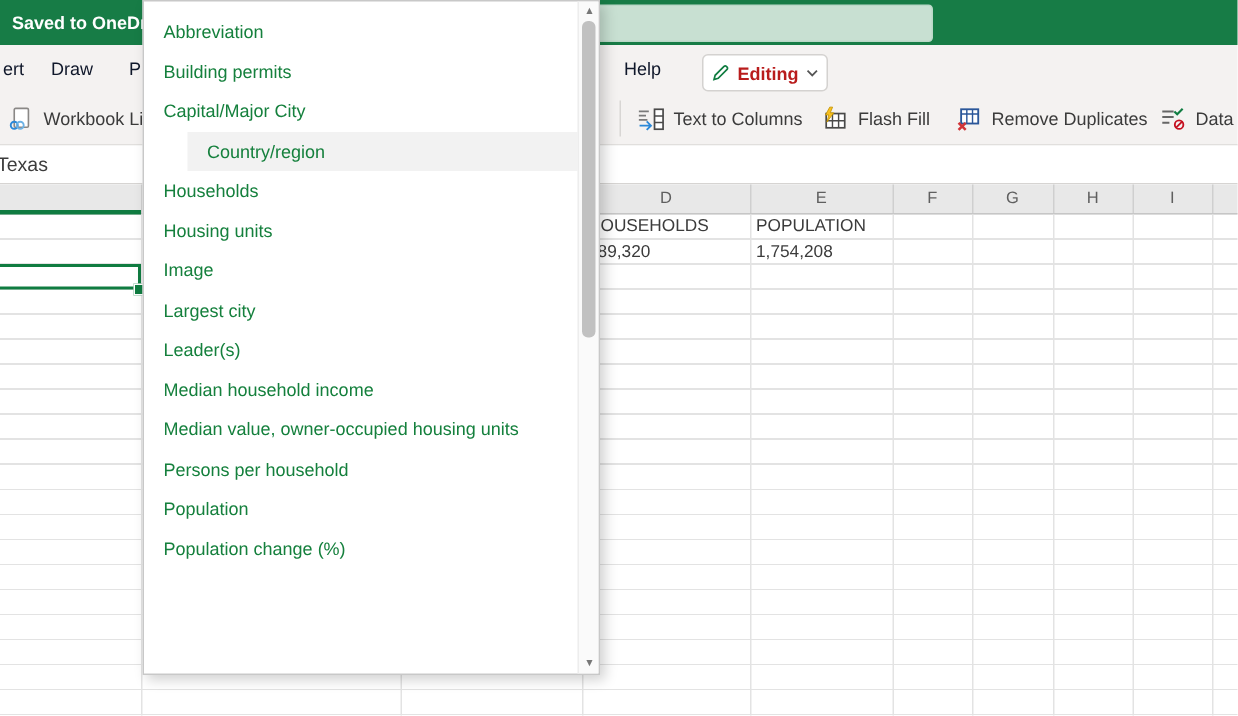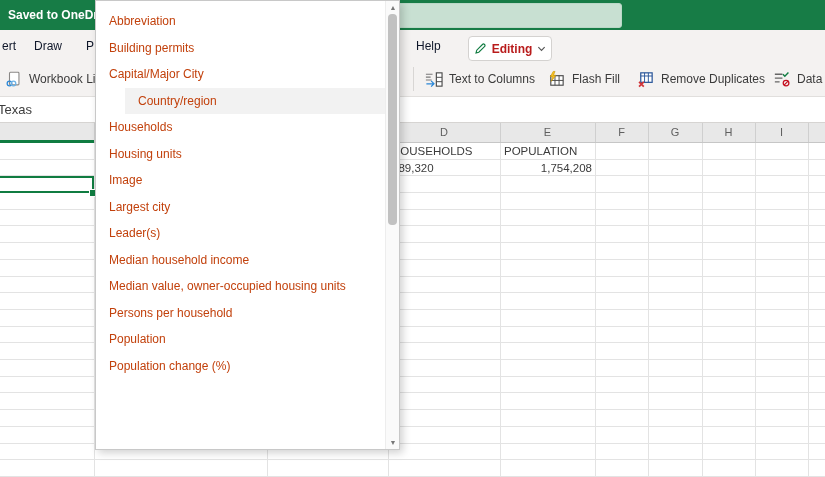--- a/index.html
+++ b/index.html
@@ -33,21 +33,21 @@
   .gridbody{position:absolute;left:0;top:20px;width:825px;height:334px;
     background-image:repeating-linear-gradient(to bottom, transparent 0, transparent 15.7px, #E3E3E3 15.7px, #E3E3E3 16.7px);}
   .vgrid{position:absolute;top:0;width:1px;height:334px;background:#E3E3E3;}
   .cell{position:absolute;height:17px;line-height:17px;font-size:11.5px;color:#3B3B3B;white-space:nowrap;overflow:hidden;}
   .sel-underline{position:absolute;left:0;top:17px;width:94px;height:3px;background:#107C41;}
   .sel-box{position:absolute;left:-4px;top:53px;width:98px;height:17px;border:2px solid #107C41;box-sizing:border-box;background:transparent;}
   .sel-handle{position:absolute;left:89px;top:66px;width:6px;height:6px;background:#107C41;border:1px solid #fff;box-sizing:content-box;}
   
   .dropdown{position:absolute;left:95px;top:0;width:305px;height:450px;background:#fff;border:1px solid #C8C8C8;box-sizing:border-box;box-shadow:3px 3px 8px rgba(0,0,0,.18);z-index:50;overflow:hidden;}
   .dd-list{position:absolute;left:0;top:0;width:291px;padding-top:7px;}
-  .dd-item{height:26.5px;line-height:26.5px;padding-left:13px;font-size:12px;color:#c2410c;white-space:nowrap;overflow:hidden;}
+  .dd-item{height:26.5px;line-height:26.5px;padding-left:13px;font-size:12px;color:#15803d;white-space:nowrap;overflow:hidden;}
   .dd-item.hl{background:#F2F2F2;margin-left:29px;}
   .dd-scroll{position:absolute;right:0;top:0;width:14px;height:448px;background:#FAFAFA;border-left:1px solid #EDEDED;box-sizing:border-box;}
   .dd-arrow{position:absolute;left:0;width:14px;height:13px;font-size:7px;color:#777;text-align:center;line-height:13px;}
   .dd-thumb{position:absolute;left:2px;top:13px;width:9px;height:211px;background:#C1C1C1;border-radius:4px;}
   svg{display:block;}
 </style>
 </head>
 <body>
 
 <div class="titlebar">
@@ -164,21 +164,21 @@
       <div class="vgrid" style="left: 388px;"></div>
       <div class="vgrid" style="left: 500px;"></div>
       <div class="vgrid" style="left: 595px;"></div>
       <div class="vgrid" style="left: 648px;"></div>
       <div class="vgrid" style="left: 702px;"></div>
       <div class="vgrid" style="left: 755px;"></div>
       <div class="vgrid" style="left: 808px;"></div>
       <div class="cell" style="top: 0px; left: 392px; width: 105px; text-align: left;">HOUSEHOLDS</div>
       <div class="cell" style="top: 0px; left: 504px; width: 88px; text-align: left;">POPULATION</div>
       <div class="cell" style="top: 16.7px; left: 392px; width: 105px; text-align: left;">589,320</div>
-      <div class="cell" style="top: 16.7px; left: 504px; width: 88px; text-align: right;">1,754,208</div>
+      <div class="cell" style="top: 16.7px; left: 504px; width: 88px; text-align: left;">1,754,208</div>
     </div>
   <div class="sel-underline"></div>
   <div class="sel-box"></div>
   <div class="sel-handle"></div>
 </div>
 
 <div class="dropdown">
   <div class="dd-list" id="ddlist">
       <div class="dd-item">Abbreviation</div>
       <div class="dd-item">Building permits</div>

